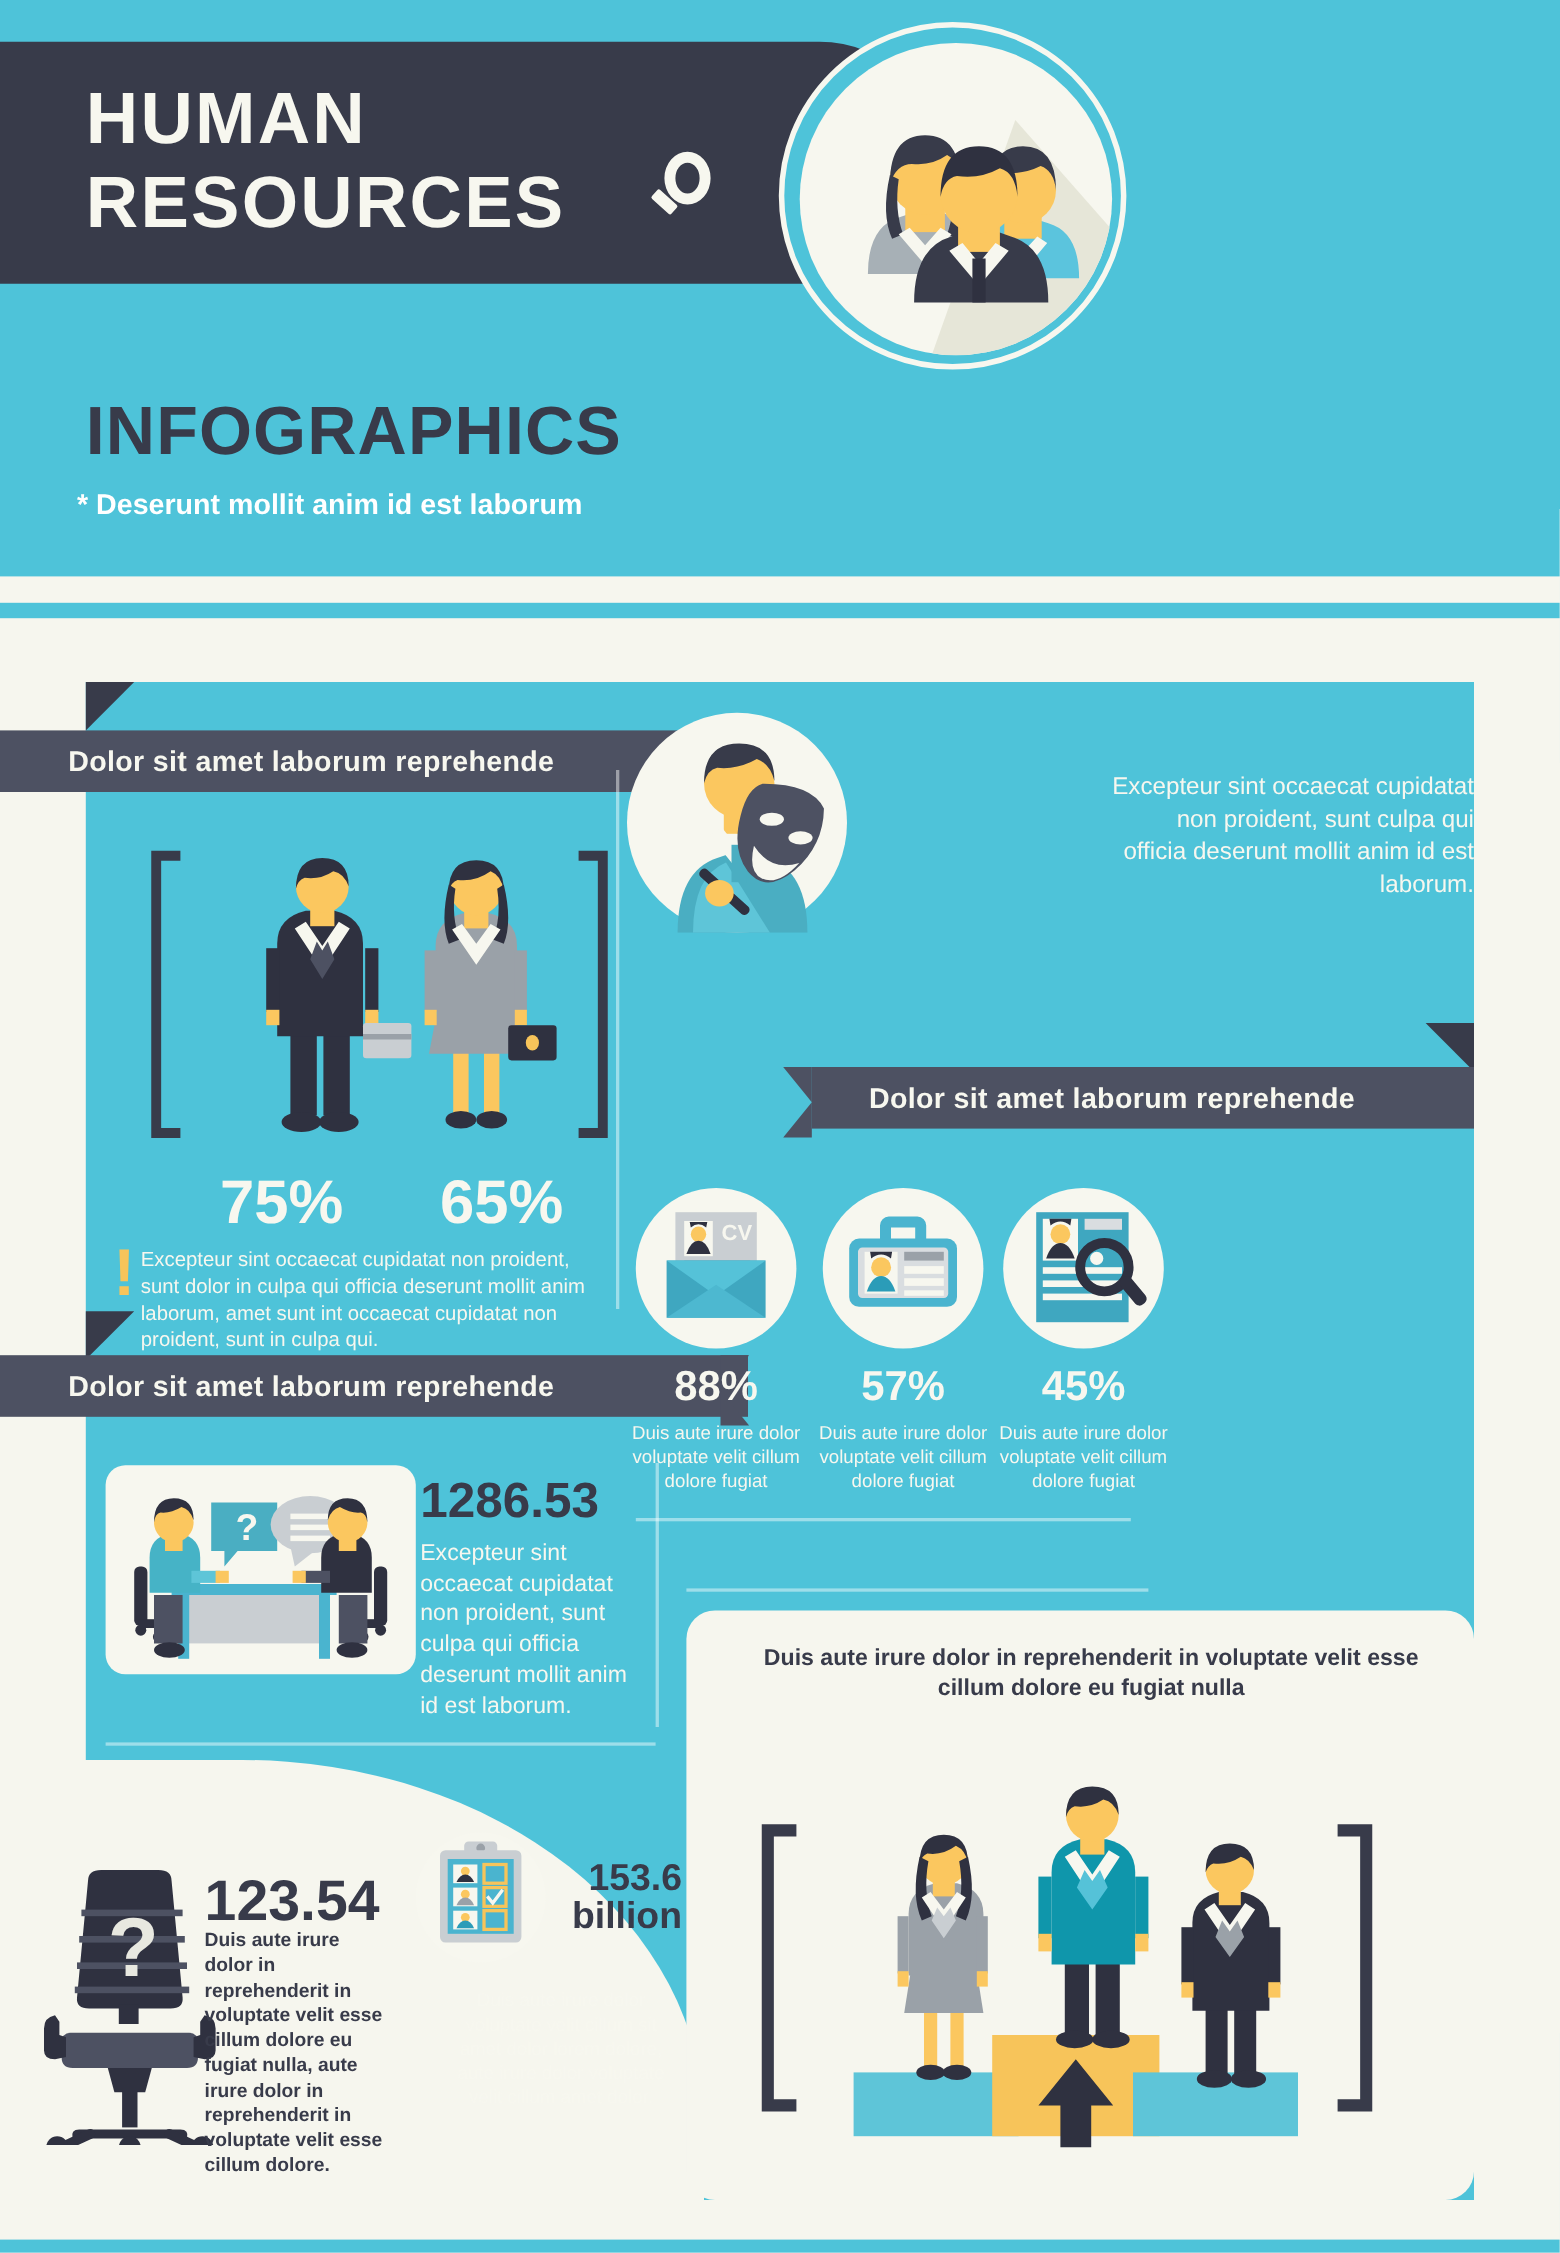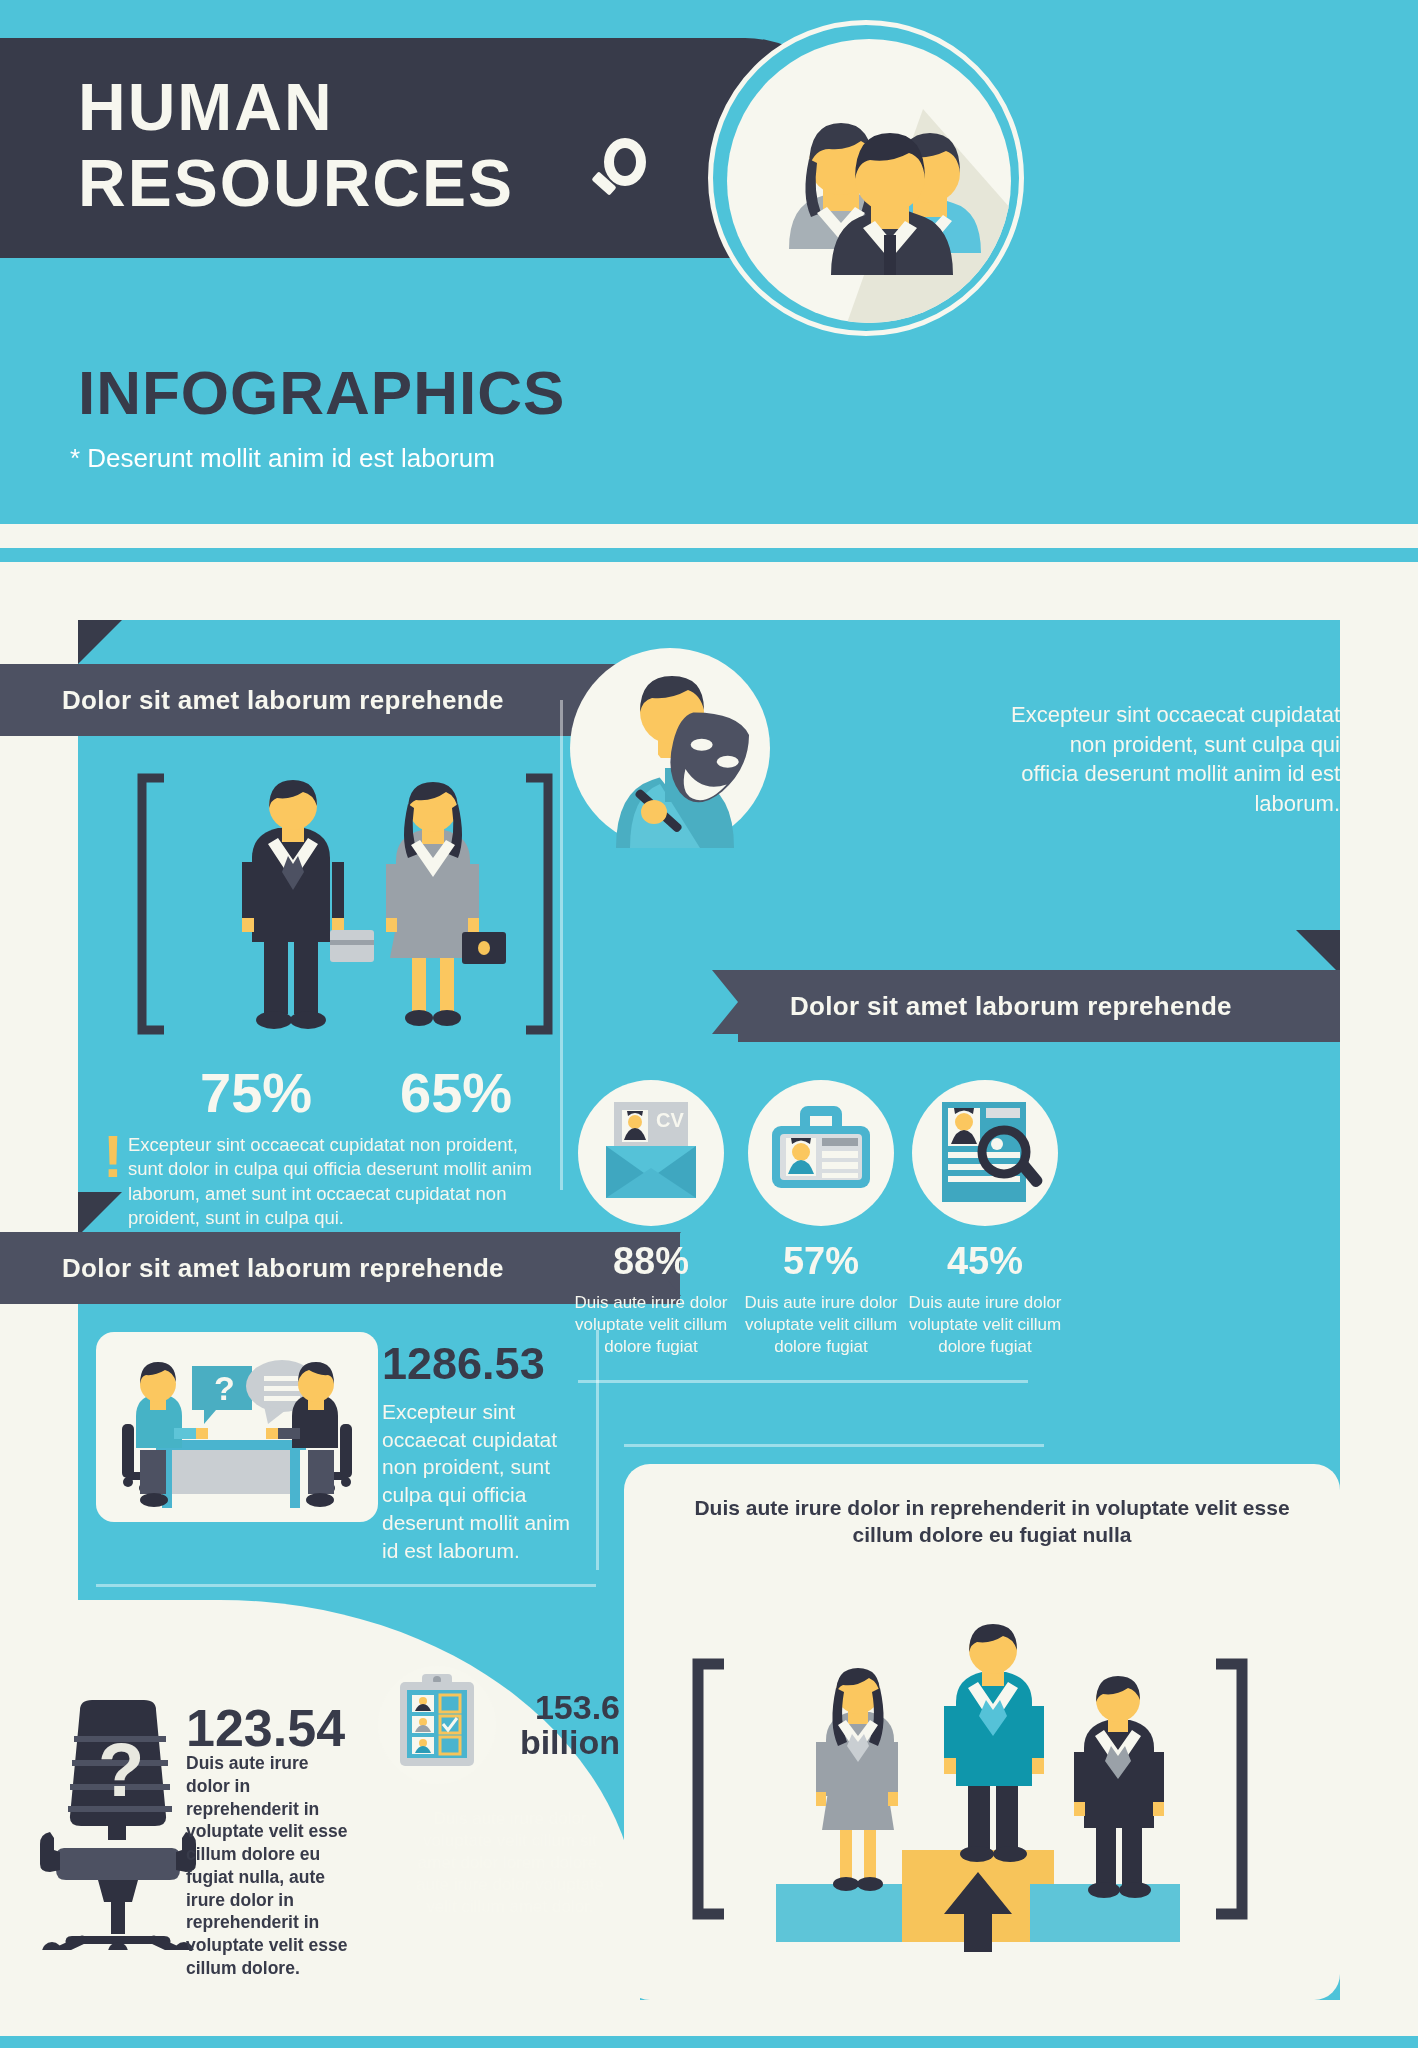--- a/index.html
+++ b/index.html
@@ -31,21 +31,21 @@
   .magnifier .handle {
     position: absolute; left: 0px; top: 40px; width: 24px; height: 11px;
     background: #f7f7ef; transform: rotate(42deg); border-radius: 2px;
   }
   .subtitle-1 {
     position: absolute; left: 78px; top: 357px; color: #383b4a;
     font-size: 62px; font-weight: bold; letter-spacing: 1px;
   }
   .subtitle-2 {
     position: absolute; left: 70px; top: 443px; color: #ffffff;
-    font-size: 26px; font-weight: normal;
+    font-size: 26px; font-weight: bold;
   }
   .hero-circle {
     position: absolute; left: 708px; top: 20px; width: 316px; height: 316px;
     border-radius: 50%; background: #4ec3d9; border: 5px solid #f7f7ef;
   }
   .hero-inner {
     position: absolute; left: 14px; top: 14px; width: 284px; height: 284px;
     border-radius: 50%; background: #f7f7ef; overflow: hidden;
   }
 
@@ -67,21 +67,21 @@
     position: absolute; left: 78px; top: 1192px; width: 0; height: 0;
     border-left: 44px solid #383b4a; border-bottom: 44px solid transparent;
   }
   .panel-notch3 {
     position: absolute; right: 78px; top: 930px; width: 0; height: 0;
     border-right: 44px solid #383b4a; border-bottom: 44px solid transparent;
   }
 
   
   .ribbon {
-    position: absolute; height: 72px; background: #4d5162;
+    position: absolute; height: 56px; background: #4d5162;
     display: flex; align-items: center; color: #f7f7ef;
     font-size: 26px; font-weight: bold; letter-spacing: .3px;
   }
   .ribbon-left { left: 0; padding-left: 62px; }
   .ribbon-left::after {
     content: ""; position: absolute; right: -1px; top: 0;
     border-top: 32px solid #4d5162; border-bottom: 32px solid #4d5162;
     border-right: 26px solid transparent;
   }
   .ribbon-right { padding-left: 52px; }

